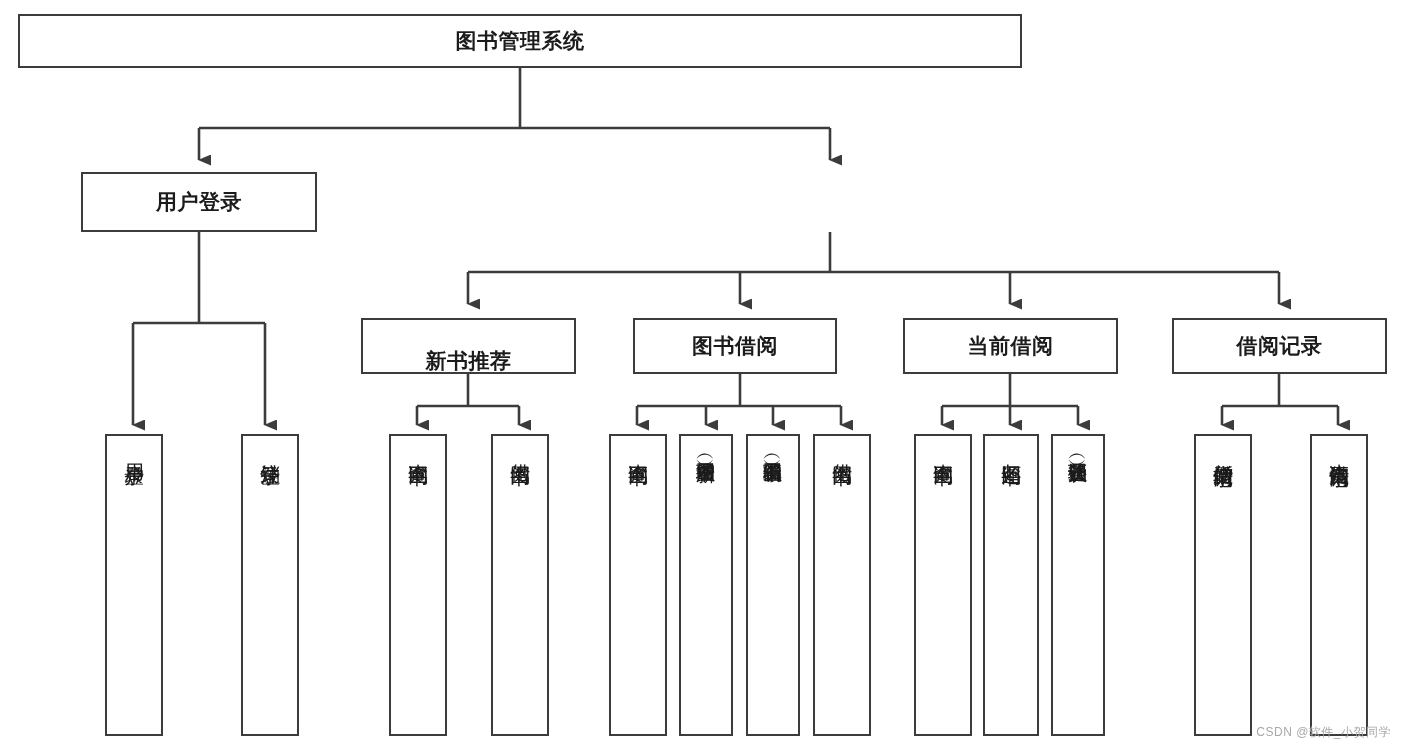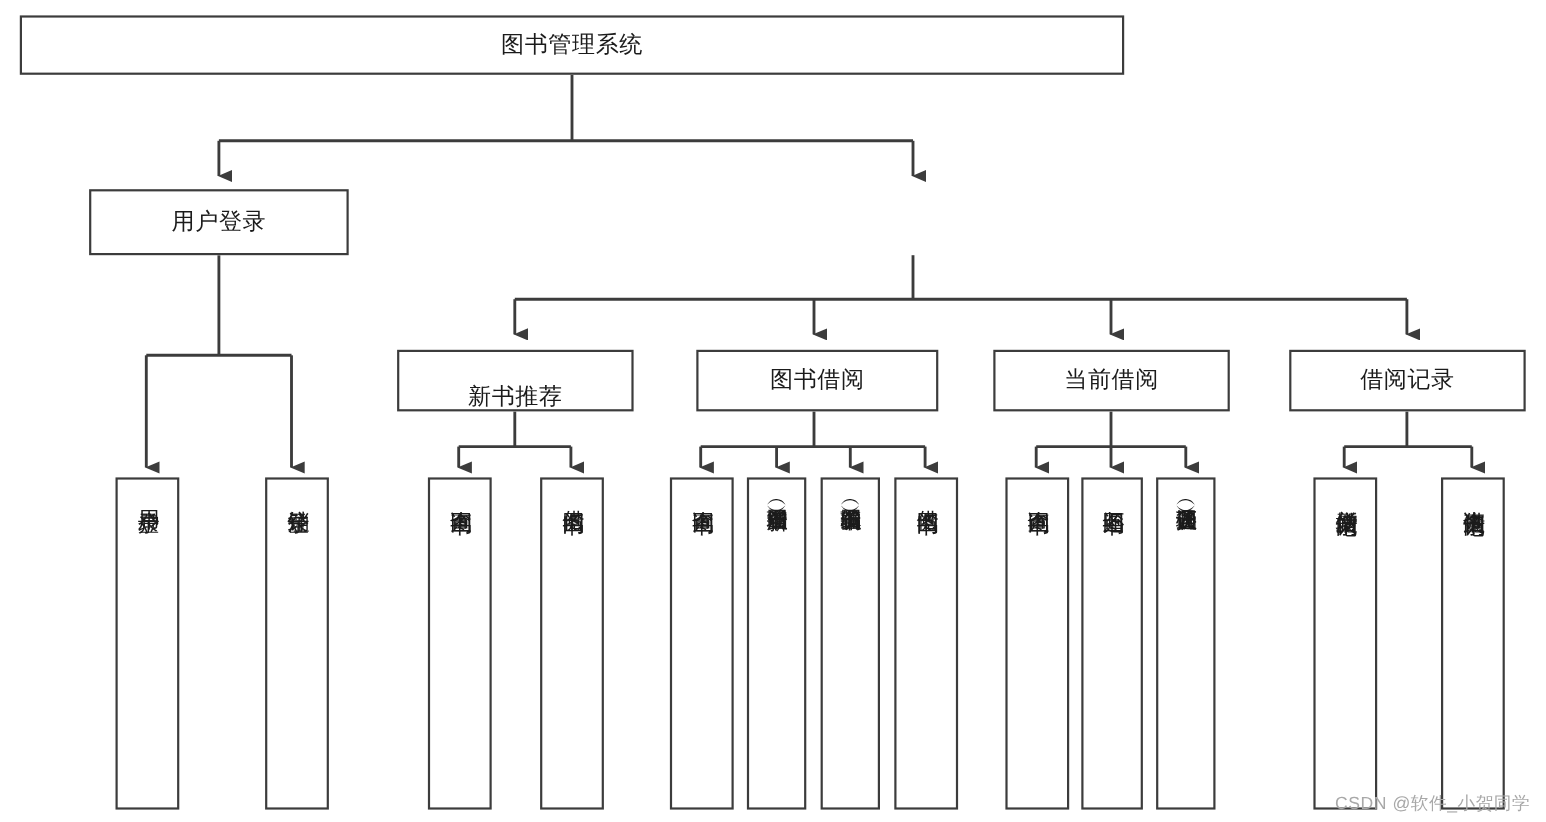--- a/index.html
+++ b/index.html
@@ -33,20 +33,21 @@
     display: flex;
     align-items: center;
     justify-content: center;
     color: #1b1b1b;
   }
   .node.h-node .label {
     font-size: 21px;
     line-height: 1.1;
     white-space: nowrap;
     letter-spacing: 0.5px;
+    font-weight: bold;
   }
   .node.v-node {
     align-items: flex-start;
     justify-content: center;
     padding-top: 12px;
   }
   .node.v-node .label {
     writing-mode: vertical-rl;
     text-orientation: upright;
     font-size: 20px;
@@ -56,21 +57,21 @@
   }
   .node.v-node.tight .label {
     font-size: 19px;
     line-height: 1.22;
     letter-spacing: 0px;
   }
   #watermark {
     position: absolute;
     right: 14px;
     bottom: 6px;
-    font-size: 16px;
+    font-size: 12px;
     color: #a8a8a8;
     white-space: nowrap;
     letter-spacing: 0.5px;
   }
 </style>
 </head>
 <body>
 
 <div id="canvas">
 
@@ -130,21 +131,21 @@
     <span class="label">图书管理系统</span>
   </div>
 
   <div class="node h-node" style="left:81px; top:172px; width:236px; height:60px;">
     <span class="label">用户登录</span>
   </div>
 
   <div class="node h-node" style="left:361px; top:318px; width:215px; height:56px;align-items:flex-end;">
     <span class="label">新书推荐</span>
   </div>
-  <div class="node h-node" style="left:633px; top:318px; width:220px; height:56px;">
+  <div class="node h-node" style="left:633px; top:318px; width:204px; height:56px;">
     <span class="label">图书借阅</span>
   </div>
   <div class="node h-node" style="left:1172px; top:318px; width:215px; height:56px;">
     <span class="label">借阅记录</span>
   </div>
   <div class="node h-node" style="left:903px; top:318px; width:215px; height:56px;">
     <span class="label">当前借阅</span>
   </div>
 
   <div class="node v-node" style="left:105px; top:434px; width:58px; height:302px;">

